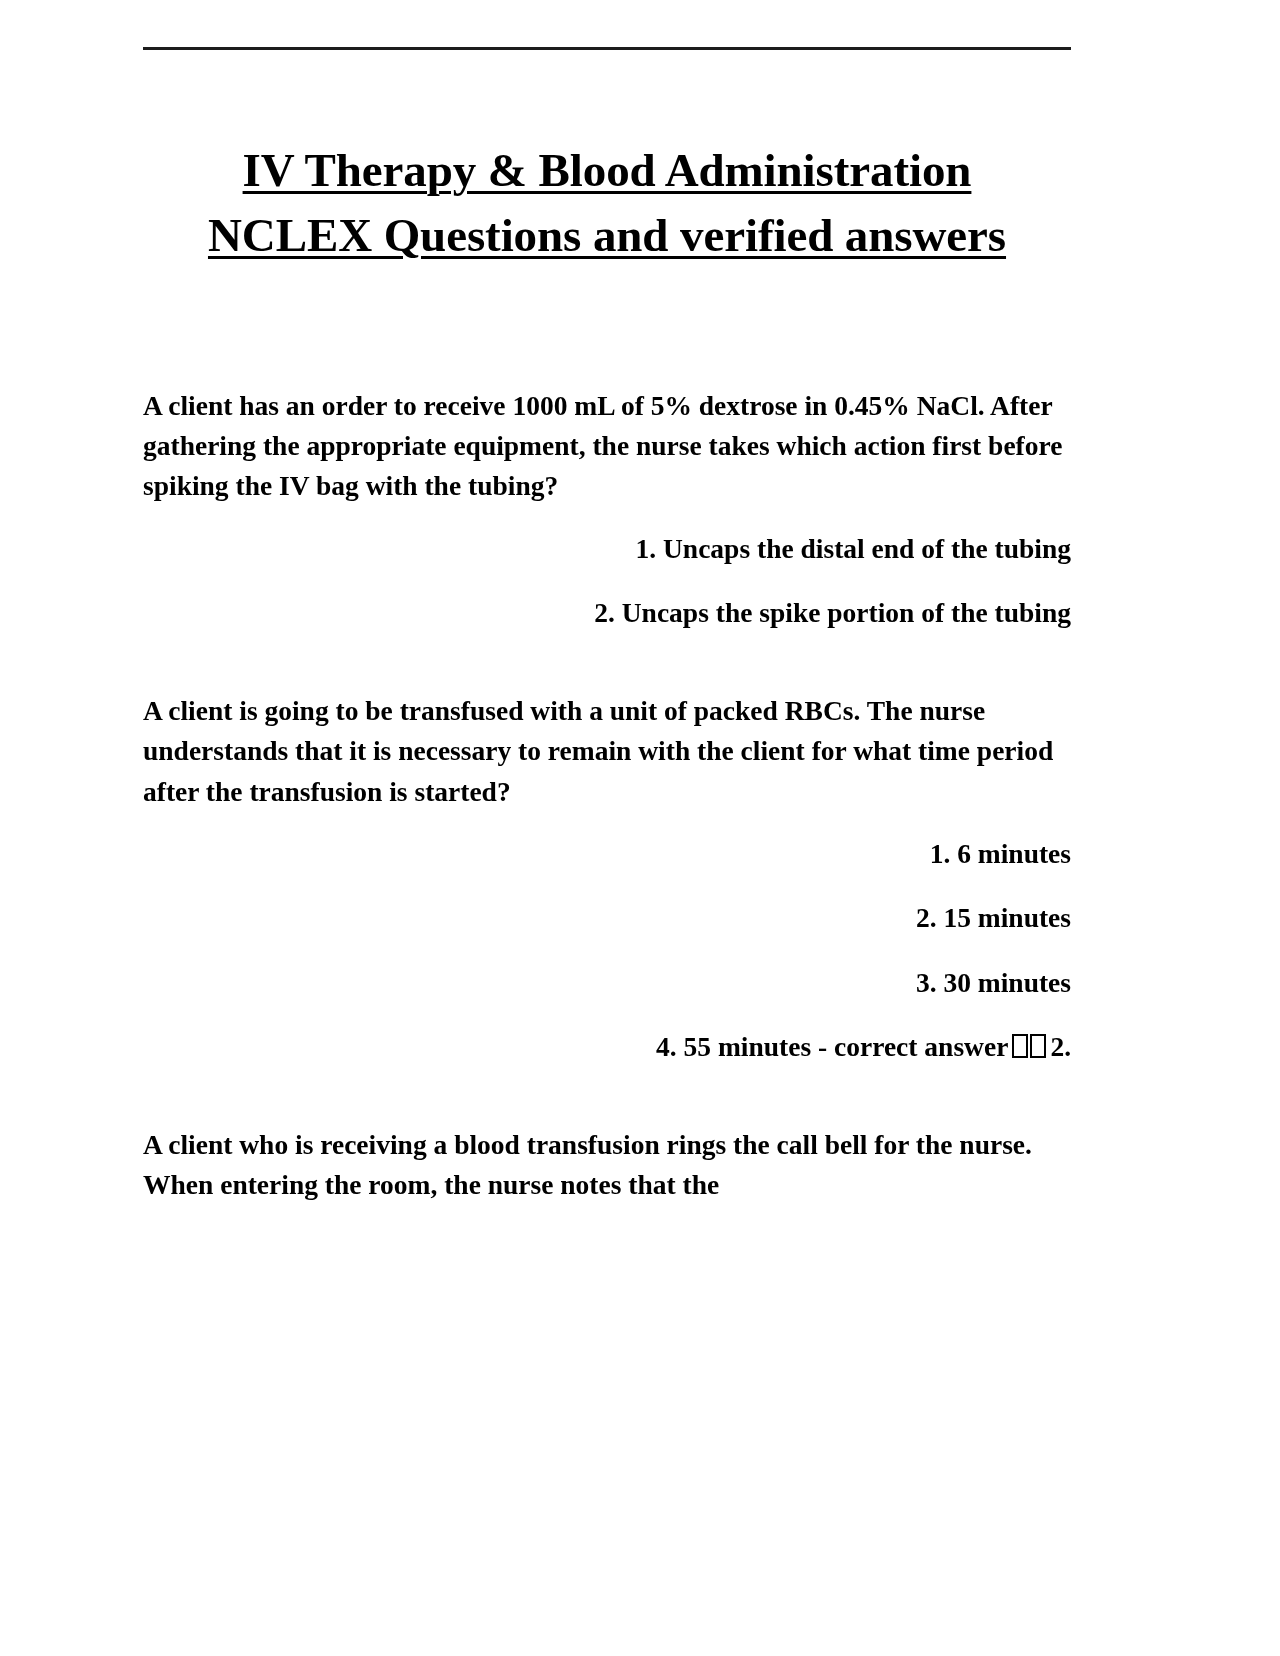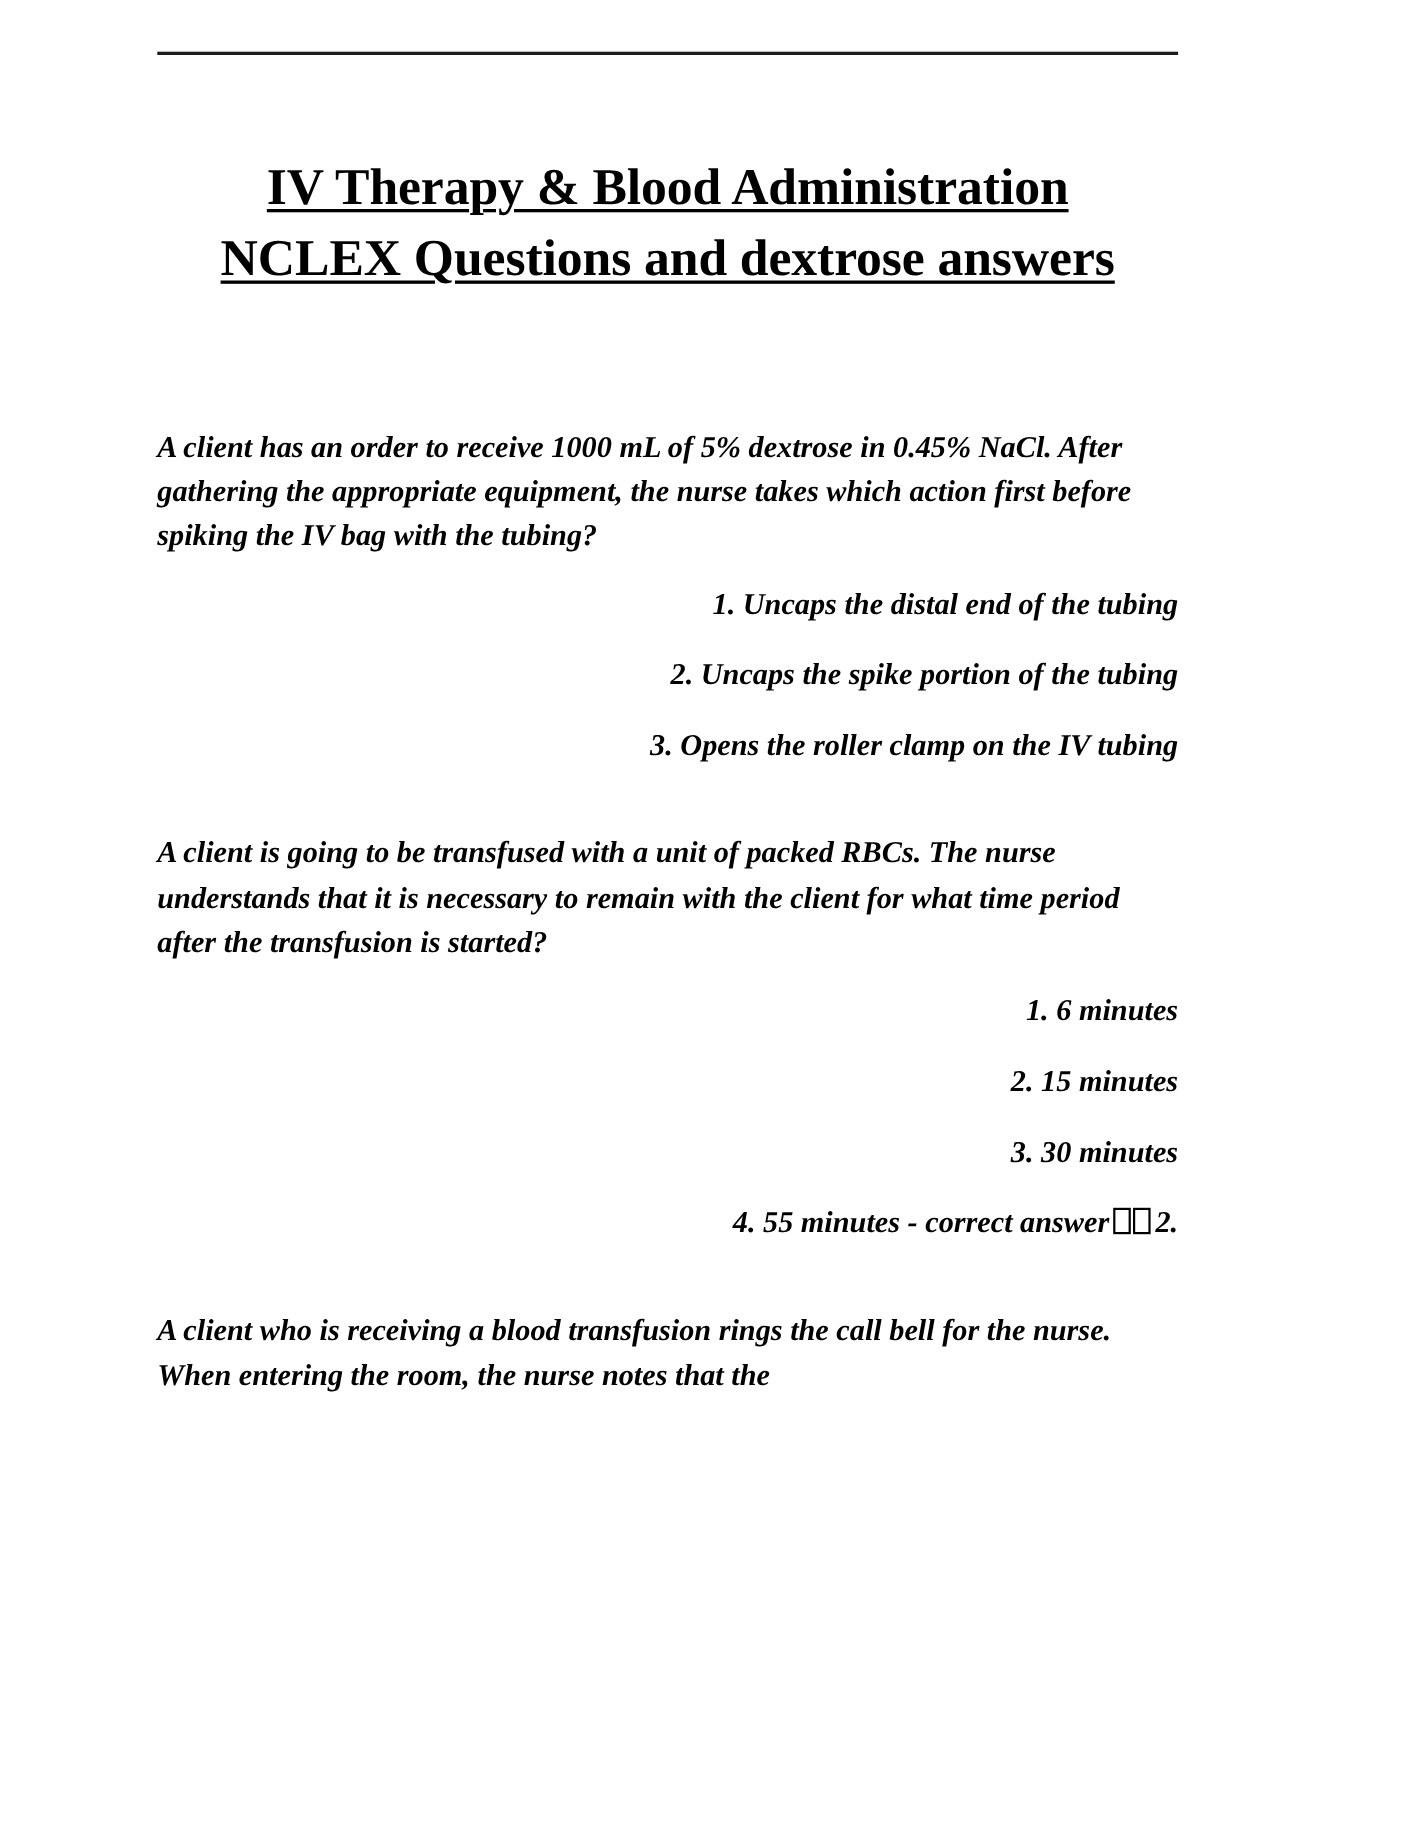--- a/index.html
+++ b/index.html
@@ -49,21 +49,20 @@
     display: inline;
     text-decoration: underline;
     text-underline-offset: 5px;
     text-decoration-thickness: 3px;
   }
   .body-block {
     margin-top: 118px;
   }
   .qa-group {
     margin-bottom: 0;
-    font-style: italic;
   }
   .q-stem {
     font-size: 27.5px;
     line-height: 1.465;
     font-weight: bold;
     margin: 0 0 22px 0;
     text-align: left;
   }
   .q-option {
     font-size: 27.5px;
@@ -97,30 +96,29 @@
 </head>
 <body>
 
 <div class="page">
   <div class="page-inner">
 
     <hr class="header-rule">
 
     <h1 class="doc-title">
       <span class="tline">IV Therapy &amp; Blood Administration</span><br>
-      <span class="tline">NCLEX Questions and dextrose answers</span>
+      <span class="tline">NCLEX Questions and verified answers</span>
     </h1>
 
     <div class="body-block">
 
       <div class="qa-group">
         <p class="q-stem">A client has an order to receive 1000 mL of 5% dextrose in 0.45% NaCl. After gathering the appropriate equipment, the nurse takes which action first before spiking the IV bag with the tubing?</p>
         <p class="q-option">1. Uncaps the distal end of the tubing</p>
         <p class="q-option">2. Uncaps the spike portion of the tubing</p>
-        <p class="q-option">3. Opens the roller clamp on the IV tubing</p>
       </div>
 
       <div class="group-gap"></div>
 
       <div class="qa-group">
         <p class="q-stem">A client is going to be transfused with a unit of packed RBCs. The nurse understands that it is necessary to remain with the client for what time period after the transfusion is started?</p>
         <p class="q-option">1. 6 minutes</p>
         <p class="q-option">2. 15 minutes</p>
         <p class="q-option">3. 30 minutes</p>
         <p class="q-option"><span>4. 55 minutes - correct answer</span><span class="tofu-pair"><span class="tofu"></span><span class="tofu"></span></span><span>2.</span></p>

